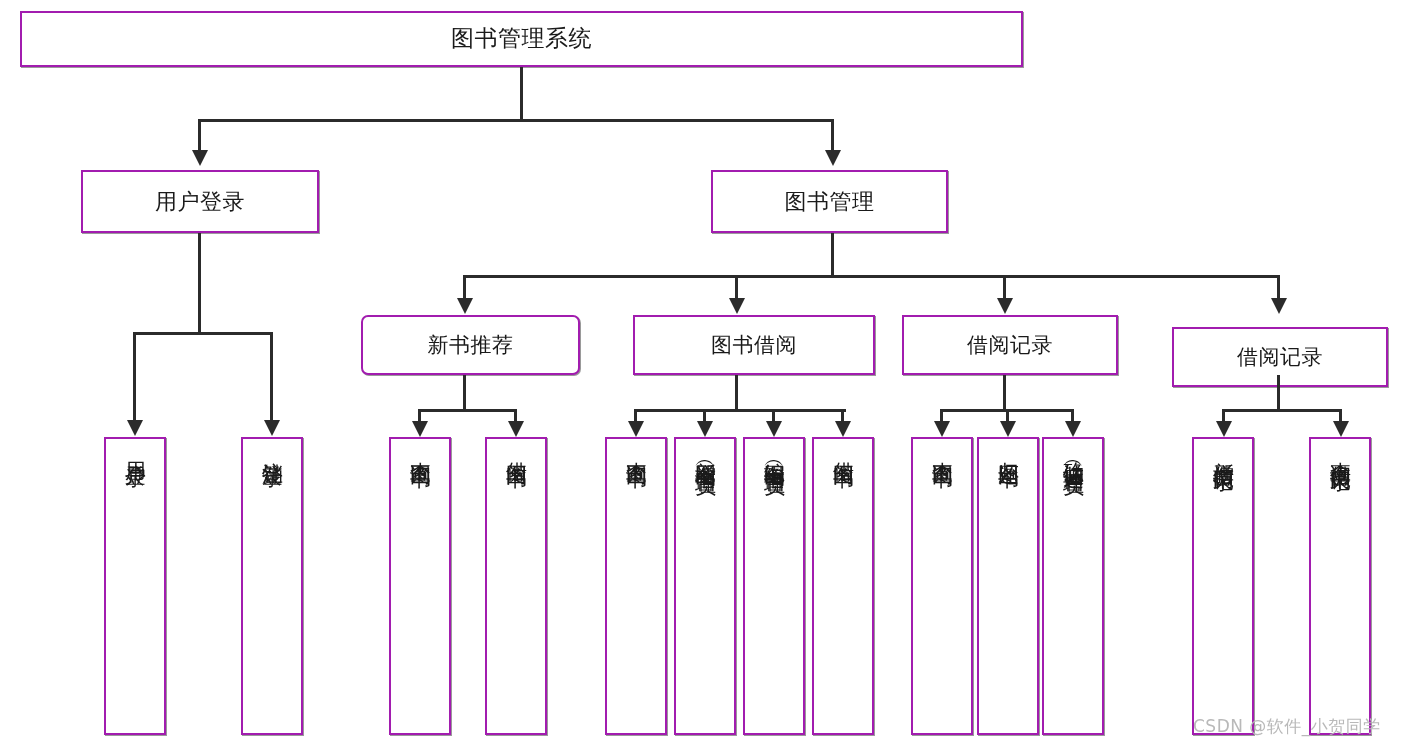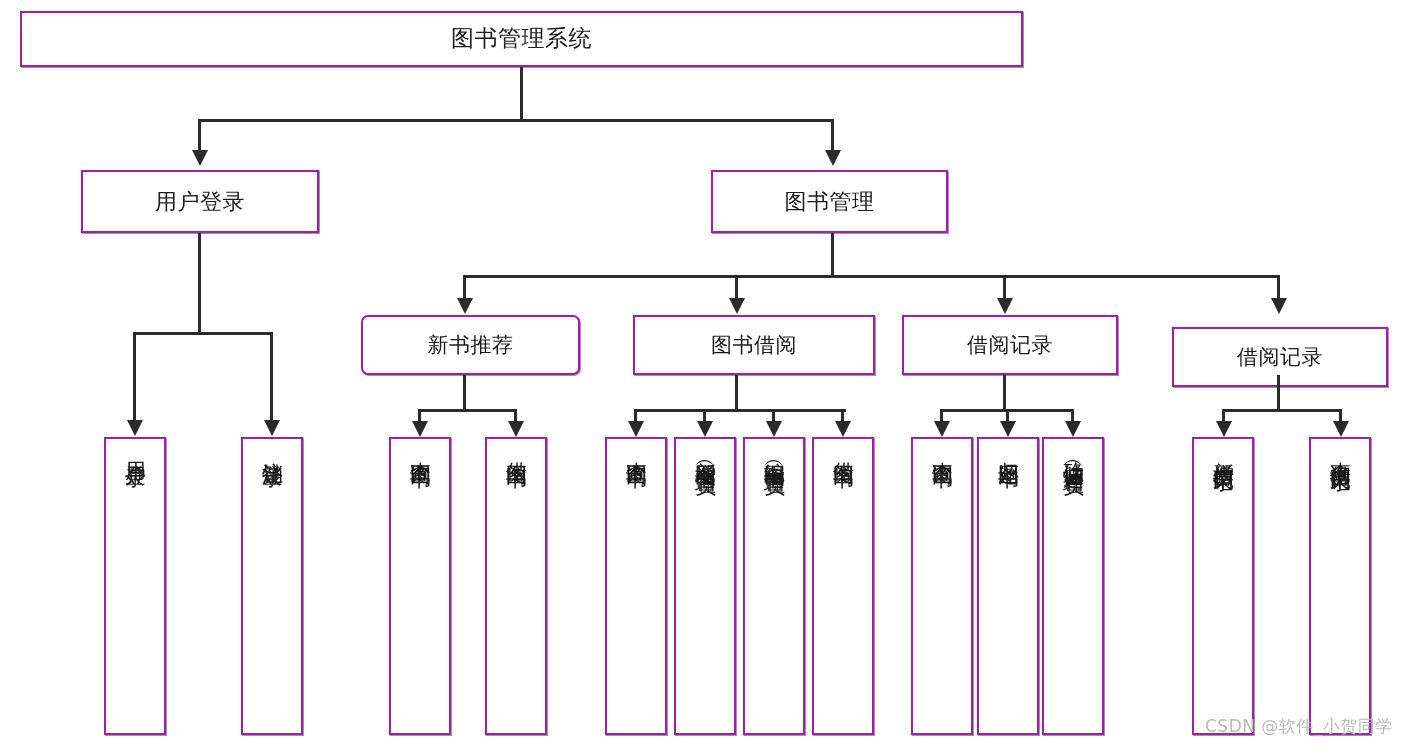--- a/index.html
+++ b/index.html
@@ -205,15 +205,15 @@
     <span class="label">确认归还（管理员）</span>
   </div>
 
   <div class="node leaf" style="left:1192px; top:437px; width:62px; height:298px;">
     <span class="label">新增借阅记录</span>
   </div>
   <div class="node leaf" style="left:1309px; top:437px; width:62px; height:298px;">
     <span class="label">查询借阅记录</span>
   </div>
 
-  <span class="watermark" style="left:1193px; top:715px;padding-left:12px;">CSDN @软件_小贺同学</span>
+  <span class="watermark" style="left:1193px; top:715px;">CSDN @软件_小贺同学</span>
 
 </div>
 
 </body></html>

